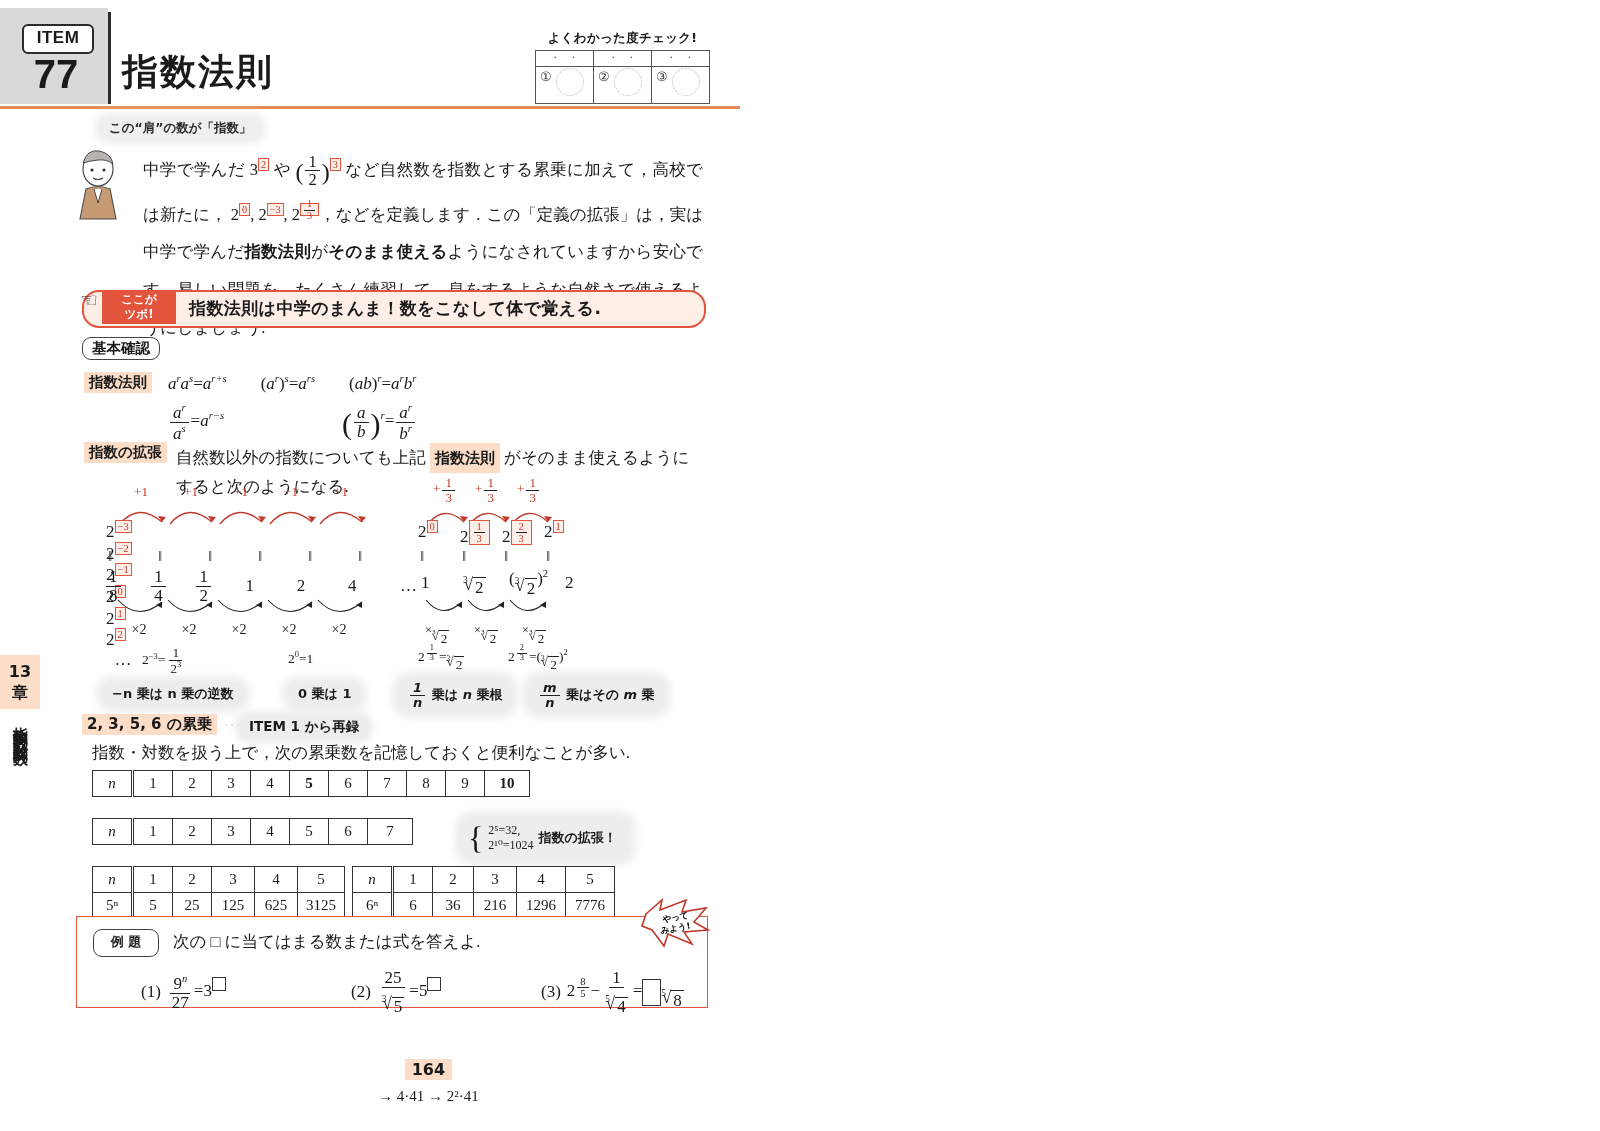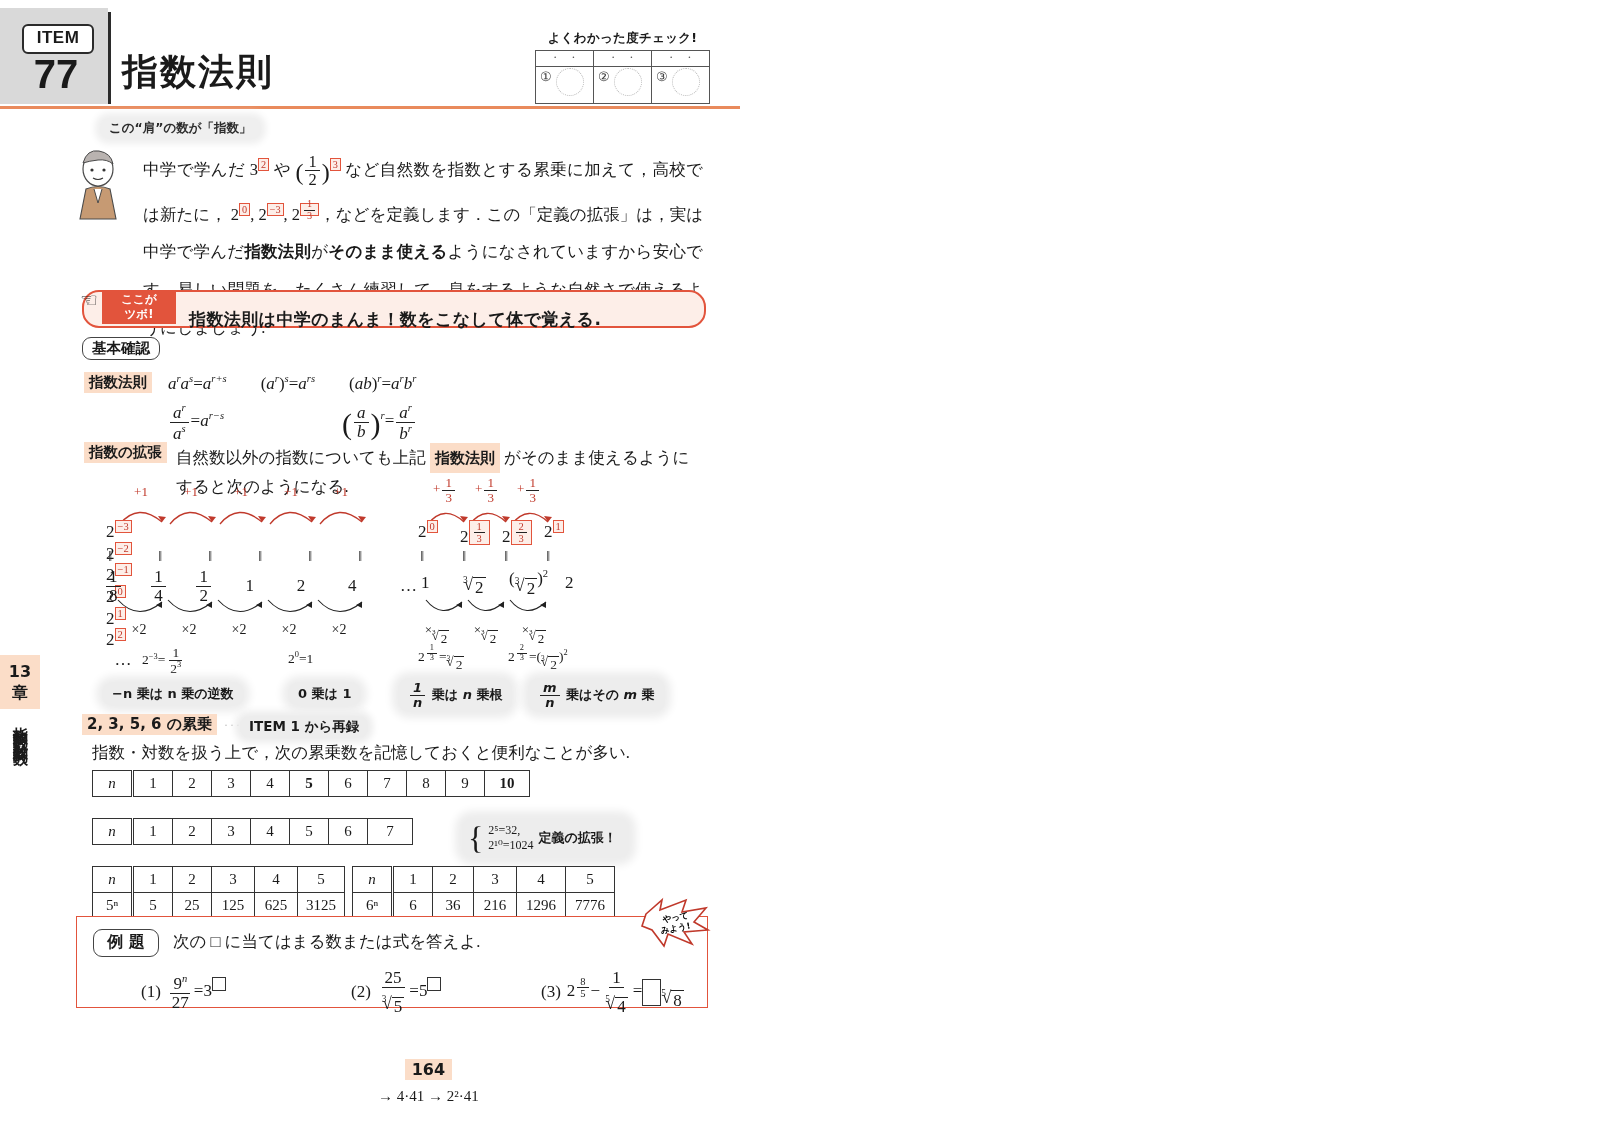--- a/index.html
+++ b/index.html
@@ -39,21 +39,21 @@
   .intro{position:absolute;left:143px;top:146px;width:560px;font-size:16.5px;line-height:38px;text-align:justify;}
   .b{font-weight:bold;}
   .u-line{border-bottom:1.4px solid #333;}
   .u-wave{text-decoration:underline;text-decoration-style:wavy;text-decoration-thickness:1px;}
 
   
   .tsubo{position:absolute;left:82px;top:290px;width:620px;height:34px;border:2px solid #e2543c;border-radius:17px;background:#fdeee8;}
   .tsubo-badge{position:absolute;left:18px;top:-2px;width:74px;height:34px;background:#e2543c;color:#fff;
     font-family:"DejaVu Sans",sans-serif;font-weight:bold;font-size:11.5px;line-height:15px;text-align:center;padding-top:2px;box-sizing:border-box;}
   .tsubo-hand{position:absolute;left:-4px;top:-4px;font-size:20px;}
-  .tsubo-text{position:absolute;left:105px;top:5px;font-family:"DejaVu Sans",sans-serif;font-weight:bold;font-size:17px;letter-spacing:.4px;margin-top:11px;}
+  .tsubo-text{position:absolute;left:105px;top:5px;font-family:"DejaVu Sans",sans-serif;font-weight:bold;font-size:17px;letter-spacing:.4px;}
 
   
   .pill{display:inline-block;border:1.6px solid #444;border-radius:9px;padding:1px 9px;font-family:"DejaVu Sans",sans-serif;font-weight:bold;font-size:14.5px;background:#fff;}
   .sec-basic{position:absolute;left:82px;top:337px;}
   .tag-oj{display:inline-block;background:#fbddc8;font-family:"DejaVu Sans",sans-serif;font-weight:bold;font-size:14.5px;padding:1px 5px;}
   .law-label{position:absolute;left:84px;top:372px;}
   .law-rows{position:absolute;left:168px;top:370px;font-size:17px;}
   .law-r1{display:flex;gap:34px;align-items:center;height:26px;}
   .law-r2{display:flex;gap:0;align-items:center;height:44px;margin-top:4px;}
   .ext-label{position:absolute;left:84px;top:442px;}
@@ -94,21 +94,21 @@
   .tb1{position:absolute;left:92px;top:770px;}
   .tb2{position:absolute;left:92px;top:818px;}
   .tb3{position:absolute;left:92px;top:866px;}
   .tb4{position:absolute;left:352px;top:866px;}
   .memo{position:absolute;left:462px;top:818px;font-size:12px;background:#ededed;border-radius:10px;padding:5px 12px 5px 6px;box-shadow:0 0 8px 7px #ededed;display:flex;align-items:center;gap:5px;}
   .brace{font-size:32px;line-height:22px;font-weight:300;}
 
   
   .exbox{position:absolute;left:76px;top:916px;width:630px;height:90px;border:1.6px solid #e2543c;background:#fff;}
   .ex-badge{position:absolute;left:16px;top:12px;width:64px;height:26px;border:1.6px solid #444;border-radius:9px;background:#fff;
-    font-family:"DejaVu Sans",sans-serif;font-weight:bold;font-size:16px;line-height:24px;text-align:center;}
+    font-family:"DejaVu Sans",sans-serif;font-weight:bold;font-size:13px;line-height:24px;text-align:center;}
   .ex-lead{position:absolute;left:96px;top:14px;font-size:16.5px;}
   .ex-items{position:absolute;left:14px;top:52px;width:600px;display:flex;font-size:17px;}
   .ex-item{display:flex;align-items:center;gap:6px;}
   .kuchi{display:inline-block;width:12px;height:12px;border:1.3px solid #333;vertical-align:-1px;}
   .kuchi-tall{display:inline-block;width:17px;height:25px;border:1.3px solid #333;vertical-align:middle;}
   .yatte{position:absolute;left:640px;top:896px;width:72px;height:52px;}
 
   
   .side{position:absolute;width:40px;font-family:"DejaVu Sans",sans-serif;font-weight:bold;}
   .side-l{left:0;top:655px;}
@@ -451,21 +451,21 @@
     </tr>
   </tbody>
     </table>
 
   <div class="memo">
     <span class="brace">{</span>
     <span>
       <div>2⁵=32,</div>
       <div>2¹⁰=1024</div>
     </span>
-    <span style="font-family:'DejaVu Sans',sans-serif;font-weight:bold;font-size:13px;">定義の拡張！</span>
+    <span style="font-family:'DejaVu Sans',sans-serif;font-weight:bold;font-size:13px;">指数の拡張！</span>
   </div>
 
   <table class="pw tb3">
     <tbody>
         <tr>
       <td class="hd" style="width:38px;">n</td>
       <td class="dbl" style="width:38px;">1</td>
       <td style="width:38px;">2</td>
       <td style="width:42px;">3</td>
       <td style="width:42px;">4</td>

